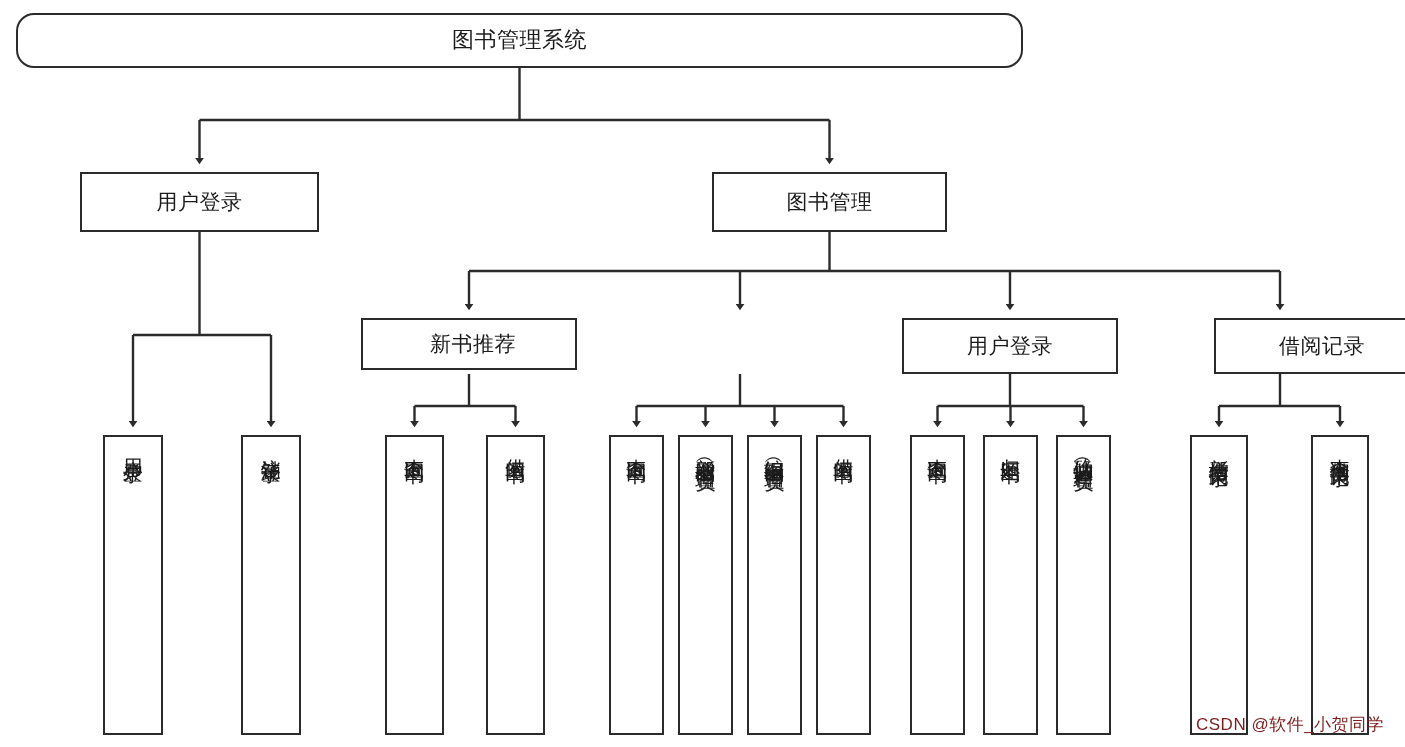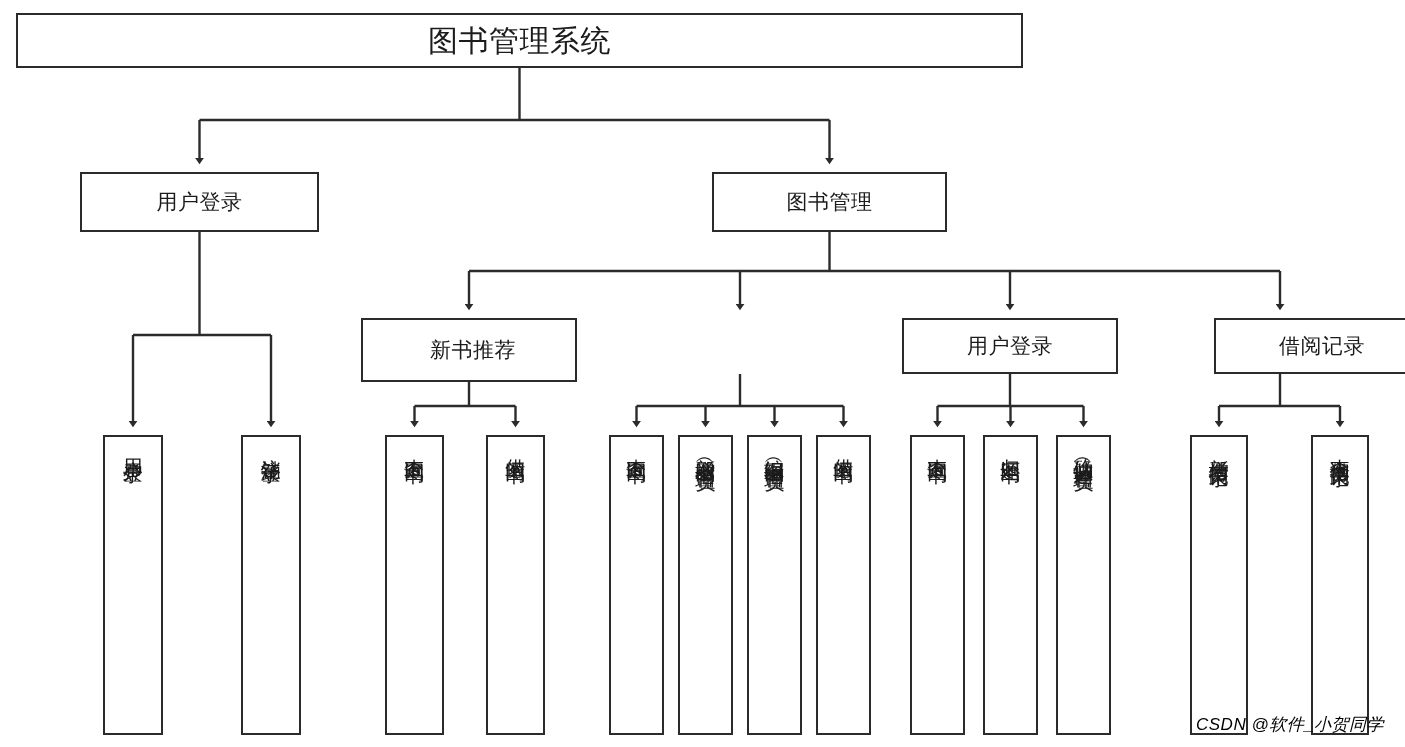--- a/index.html
+++ b/index.html
@@ -36,43 +36,43 @@
     justify-content: center;
     color: #1b1b1b;
   }
   .node-h {
     font-size: 21px;
     letter-spacing: 0.5px;
     line-height: 1.1;
     white-space: nowrap;
   }
   .node-root {
-    font-size: 30px;
+    font-size: 22px;
+    border-radius: 18px;
   }
   .node-v {
     align-items: flex-start;
     justify-content: center;
     padding-top: 6px;
   }
   .node-v .vtext {
     writing-mode: vertical-rl;
     text-orientation: upright;
     font-size: 20px;
     line-height: 1.22;
     letter-spacing: 2px;
     white-space: nowrap;
     color: #1b1b1b;
   }
   .watermark {
     position: absolute;
     font-size: 17px;
-    color: #000000;
+    color: #7f1d1d;
     white-space: nowrap;
     letter-spacing: 0.5px;
-    font-style: italic;
   }
 </style>
 </head>
 <body>
 
 <div id="diagram-root">
 
   <svg id="connector-layer" width="1405" height="747" viewBox="0 0 1405 747" xmlns="http://www.w3.org/2000/svg">
     <defs>
       <marker id="arrowhead" markerWidth="8" markerHeight="9" refX="3.2" refY="4.5" orient="auto" markerUnits="userSpaceOnUse">
@@ -127,21 +127,21 @@
     <span class="vtext">用户登录</span>
   </div>
   <div class="node node-v" style="left: 241px; top: 435px; width: 60px; height: 300px;">
     <span class="vtext">注销登录</span>
   </div>
 
   <div class="node node-h" style="left: 712px; top: 172px; width: 235px; height: 60px; align-items: center;">
     <span>图书管理</span>
   </div>
 
-  <div class="node node-h" style="left: 361px; top: 318px; width: 216px; height: 64px; padding-left: 8px;">
+  <div class="node node-h" style="left: 361px; top: 318px; width: 216px; height: 52px; padding-left: 8px;">
     <span>新书推荐</span>
   </div>
   <div class="node node-v" style="left: 385px; top: 435px; width: 59px; height: 300px;">
     <span class="vtext">查询图书</span>
   </div>
   <div class="node node-v" style="left: 486px; top: 435px; width: 59px; height: 300px;">
     <span class="vtext">借阅图书</span>
   </div>
 
   <div class="node node-v" style="left: 609px; top: 435px; width: 55px; height: 300px;">

